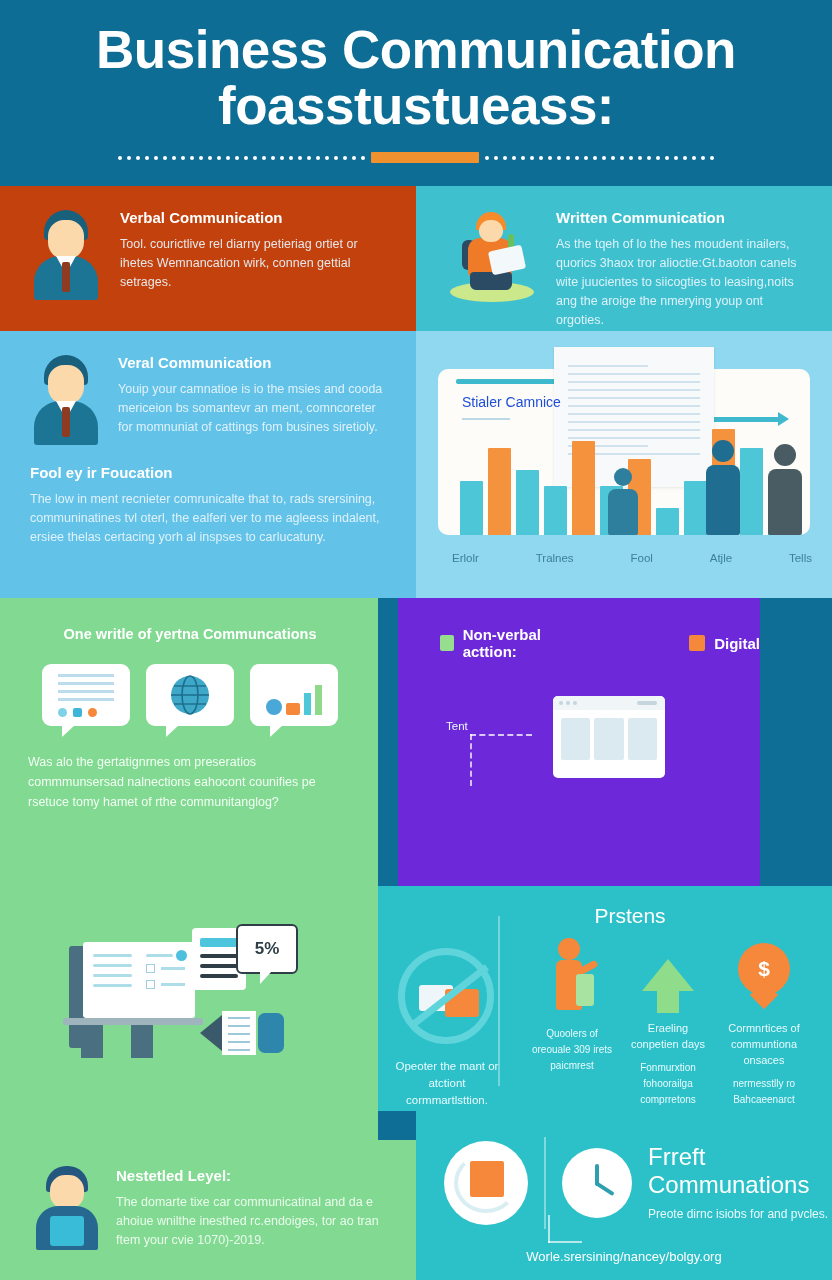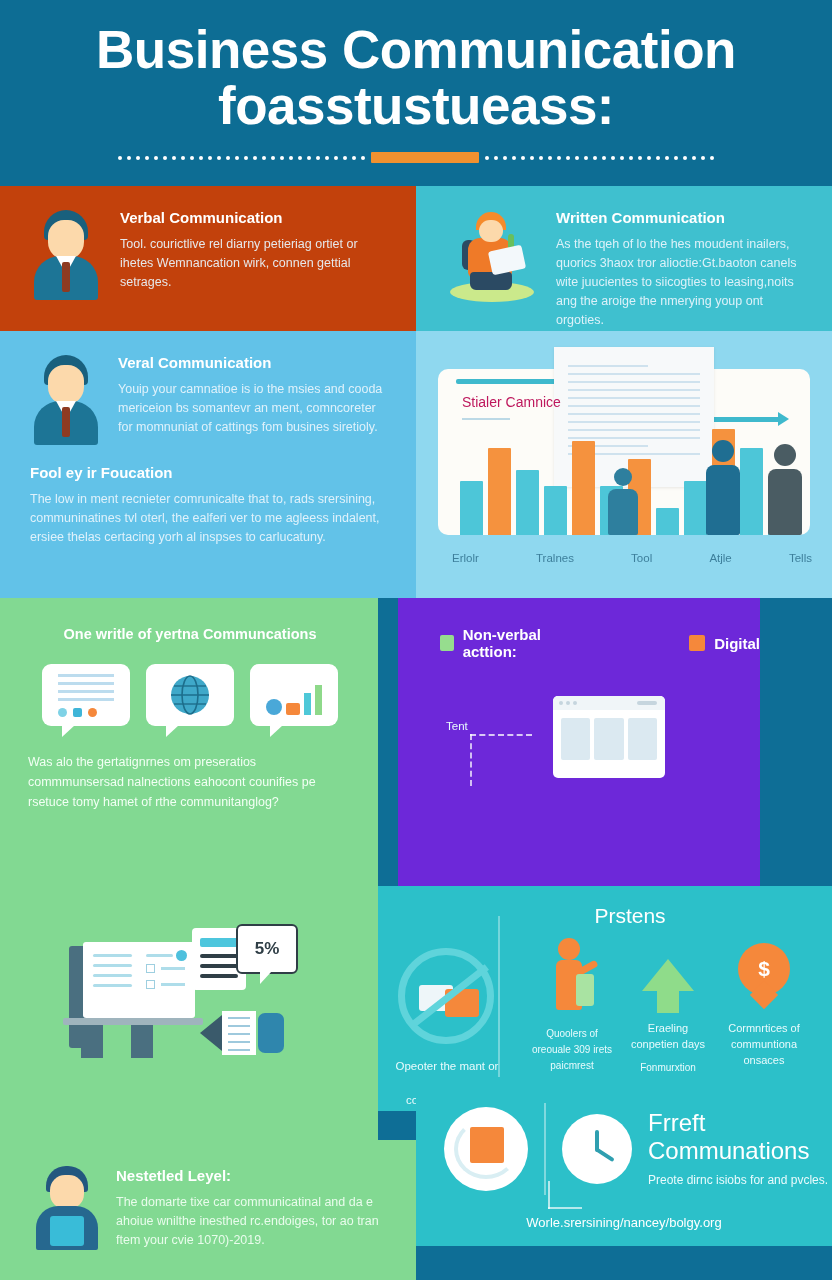--- a/index.html
+++ b/index.html
@@ -97,21 +97,21 @@
   }
   .chart-doc .ln { height: 2px; background: #cfe2ee; margin: 0 14px 6px 14px; }
   .chart-doc .ln.s { width: 50%; }
   .chart-arrow { position: absolute; height: 5px; background: #3fb9cd; border-radius: 2px; }
   .chart-arrow::after {
     content:''; position: absolute; right: -9px; top: -5px;
     border-left: 11px solid #3fb9cd; border-top: 7px solid transparent;
     border-bottom: 7px solid transparent;
   }
   .chart-label {
-    position: absolute; left: 46px; top: 62px; color: #be185d;
+    position: absolute; left: 46px; top: 62px; color: #1d4ed8;
     font-size: 14px; line-height: 19px; font-weight: 500;
   }
   .chart-label .ul { width: 48px; height: 2px; background: #bcd9e6; margin-top: 6px; }
   .bars {
     position: absolute; left: 44px; bottom: 63px; width: 340px; height: 112px;
     display: flex; align-items: flex-end; gap: 5px;
   }
   .bar { width: 23px; border-radius: 1px 1px 0 0; }
   .figure { position: absolute; bottom: 63px; }
   .figure .hd { border-radius: 50%; margin: 0 auto 3px auto; }
@@ -239,21 +239,21 @@
 
   .pin { width: 52px; height: 64px; margin: 0 auto; position: relative; }
   .pin .cir { width: 52px; height: 52px; background: #f5883b; border-radius: 50%;
     display:flex; align-items:center; justify-content:center;
     color:#fff; font-weight:bold; font-size: 21px; }
   .pin .tip { position:absolute; left: 16px; top: 42px; width: 20px; height: 20px;
     background:#f5883b; transform: rotate(45deg); }
 
   
   #r5l { left: 0; top: 1140px; width: 416px; height: 140px; background: #82d992; }
-  #r5r { left: 416px; top: 1077px; width: 416px; height: 169px; background: #2cc0c9; }
+  #r5r { left: 416px; top: 1111px; width: 416px; height: 169px; background: #2cc0c9; }
   .r5l-inner { display: flex; gap: 16px; padding: 26px 20px 0 34px; }
   .tabletp { width: 66px; flex: 0 0 66px; position: relative; height: 84px; }
   .tabletp .hair { position:absolute; left: 12px; top: 0; width: 42px; height: 26px;
     background:#23577f; border-radius: 20px 20px 3px 3px; }
   .tabletp .face { position:absolute; left: 16px; top: 9px; width: 34px; height: 34px;
     background:#fcd9ab; border-radius: 15px; }
   .tabletp .body { position:absolute; left: 2px; top: 40px; width: 62px; height: 44px;
     background:#26688f; border-radius: 22px 22px 2px 2px; }
   .tabletp .pad { position:absolute; left: 16px; top: 50px; width: 34px; height: 30px;
     background:#39bcd8; border-radius: 3px; }
@@ -460,21 +460,21 @@
         <div class="hd" style="width:22px;height:22px;background:#1f6e92;"></div>
         <div class="bd" style="width:34px;height:70px;background:#1f6e92;"></div>
       </div>
       <div class="figure" style="left:352px;">
         <div class="hd" style="width:22px;height:22px;background:#4a5c63;"></div>
         <div class="bd" style="width:34px;height:66px;background:#4a5c63;"></div>
       </div>
       <div class="xlabels">
           <span>Erlolr</span>
           <span>Tralnes</span>
-          <span>Tool</span>
+          <span>Fool</span>
           <span>Atjle</span>
           <span>Tells</span>
         </div>
     </div>
   </div>
 
   <div class="panel" id="r3l">
     <div class="r3l-inner">
       <div class="g-head">One writle of yertna Communcations</div>
       <div class="bubbles">

